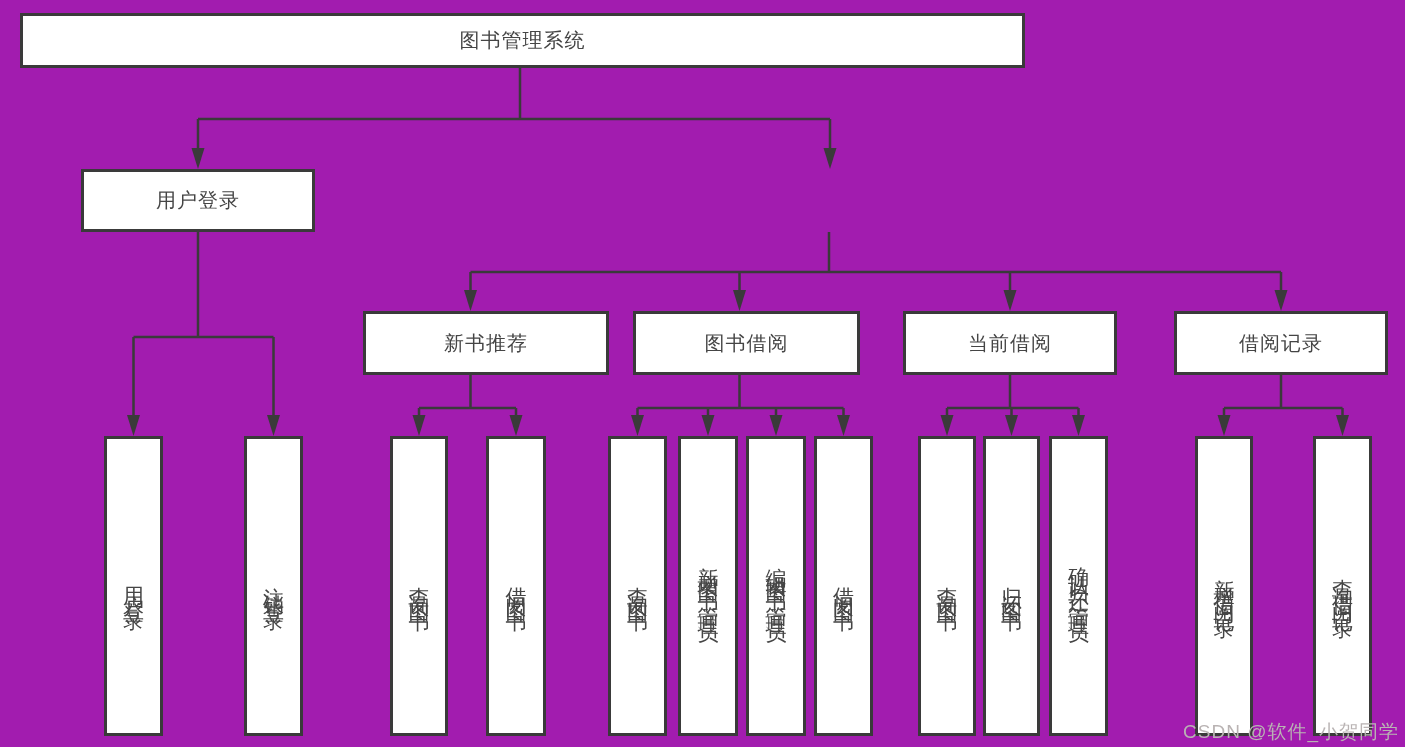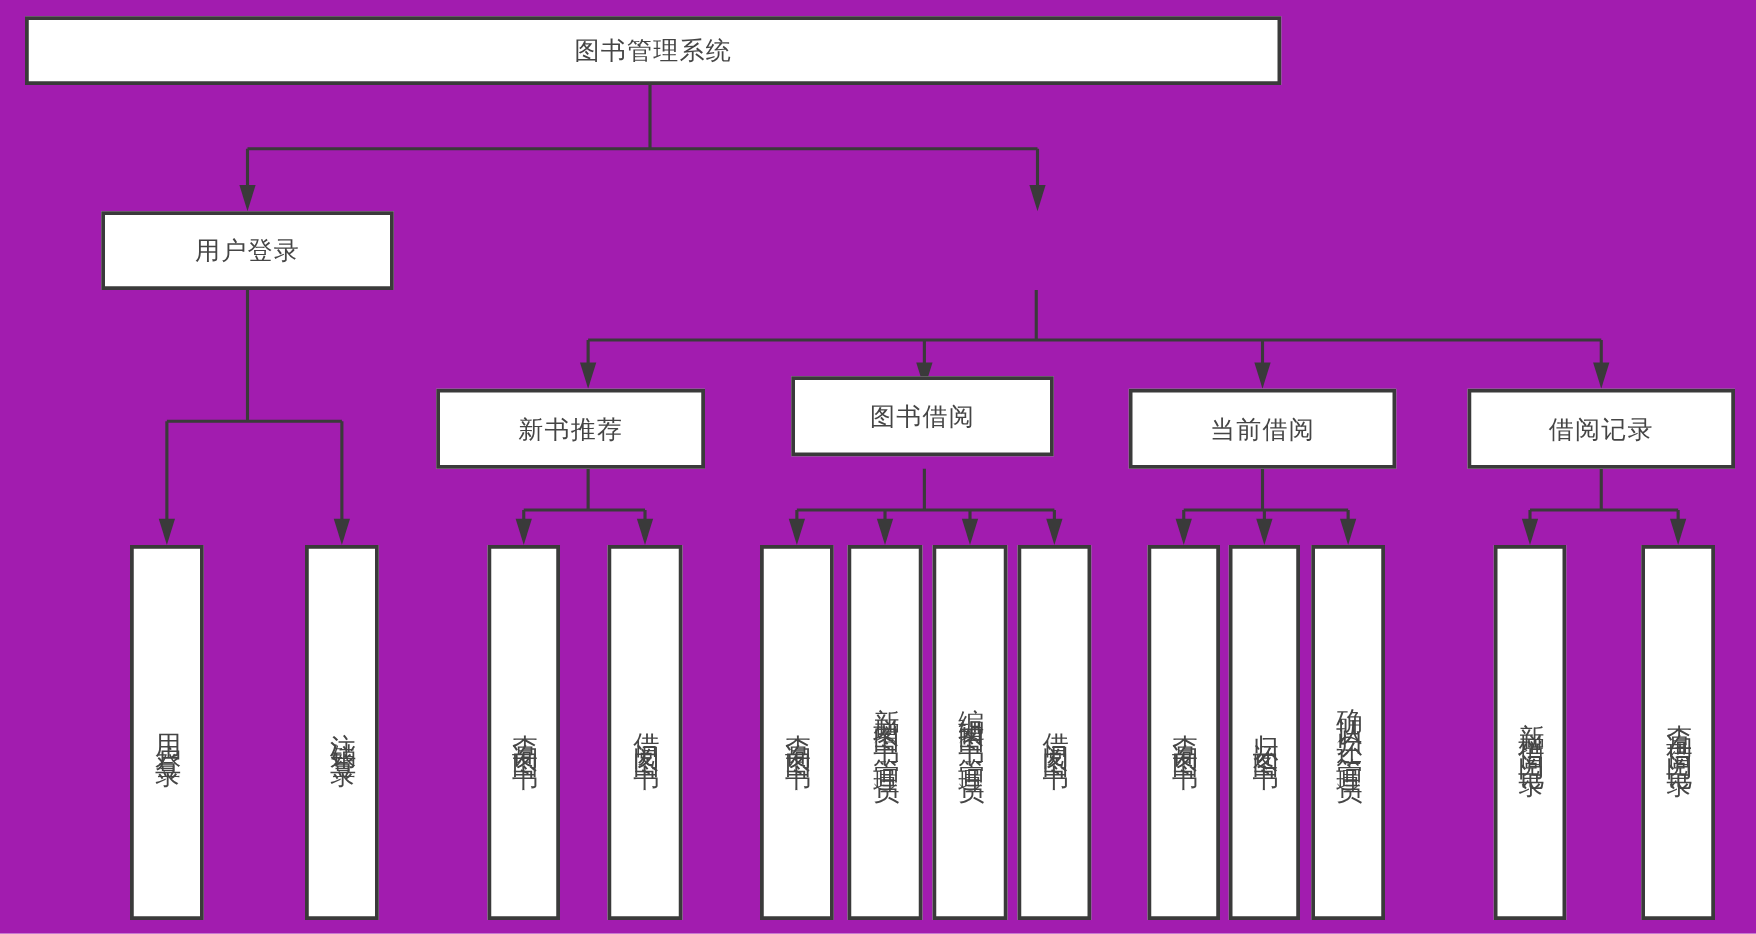--- a/index.html
+++ b/index.html
@@ -110,24 +110,24 @@
   </svg>
 
   <div class="node" style="left:20px; top:13px; width:1005px; height:55px;">
     <span>图书管理系统</span>
   </div>
 
   <div class="node" style="left:81px; top:169px; width:234px; height:63px;">
     <span>用户登录</span>
   </div>
 
-  <div class="node" style="left:349px; top:311px; width:215px; height:64px;">
+  <div class="node" style="left:363px; top:311px; width:246px; height:64px;">
     <span>新书推荐</span>
   </div>
-  <div class="node" style="left:633px; top:301px; width:210px; height:64px;">
+  <div class="node" style="left:633px; top:311px; width:227px; height:64px;">
     <span>图书借阅</span>
   </div>
   <div class="node" style="left:903px; top:311px; width:214px; height:64px;justify-content:center;">
     <span>当前借阅</span>
   </div>
   <div class="node" style="left:1174px; top:311px; width:214px; height:64px;">
     <span>借阅记录</span>
   </div>
 
   <div class="leaf" style="left:104px; width:59px;">
@@ -167,14 +167,15 @@
     <span class="vtext">确认归还（管理员）</span>
   </div>
 
   <div class="leaf" style="left:1195px; width:58px;">
     <span class="vtext">新增借阅记录</span>
   </div>
   <div class="leaf" style="left:1313px; width:59px;">
     <span class="vtext">查询借阅记录</span>
   </div>
 
+  <div class="watermark">CSDN @软件_小贺同学</div>
 
 </div>
 
 </body></html>

